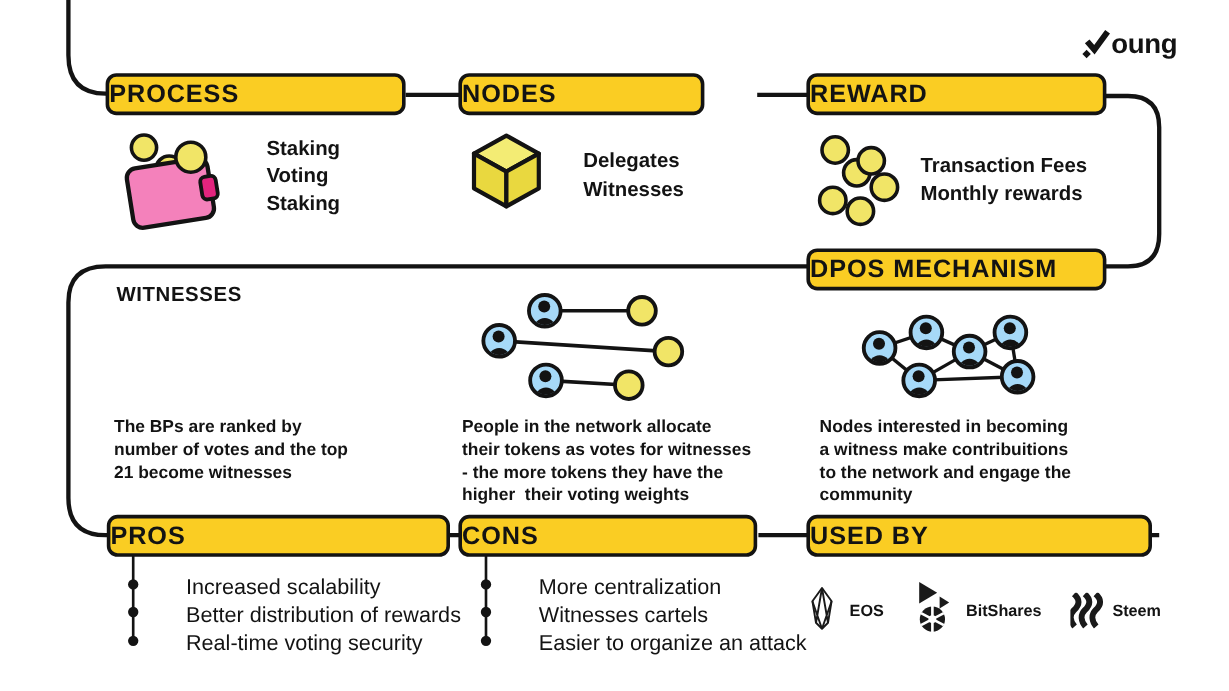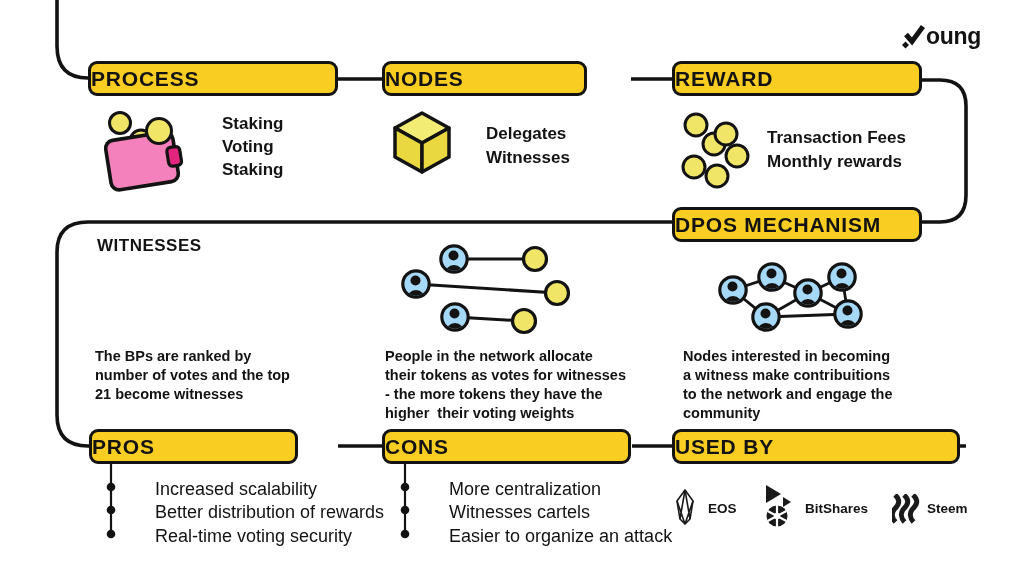--- a/index.html
+++ b/index.html
@@ -96,21 +96,21 @@
     </div>
   <div class="hbox" style="left:382px; top:61px; width:205px;">
       <span>NODES</span>
     </div>
   <div class="hbox" style="left:672px; top:61px; width:250px;">
       <span>REWARD</span>
     </div>
   <div class="hbox" style="left:672px; top:207px; width:250px;">
       <span>DPOS MECHANISM</span>
     </div>
-  <div class="hbox" style="left:89px; top:429px; width:209px;">
+  <div class="hbox" style="left:89px; top:429px; width:286px;">
       <span>PROS</span>
     </div>
   <div class="hbox" style="left:382px; top:429px; width:249px;">
       <span>CONS</span>
     </div>
   <div class="hbox" style="left:672px; top:429px; width:288px;">
       <span>USED BY</span>
     </div>
 
   <svg class="abs" style="left:98px; top:106px;" width="92" height="92" viewBox="0 0 92 92">

